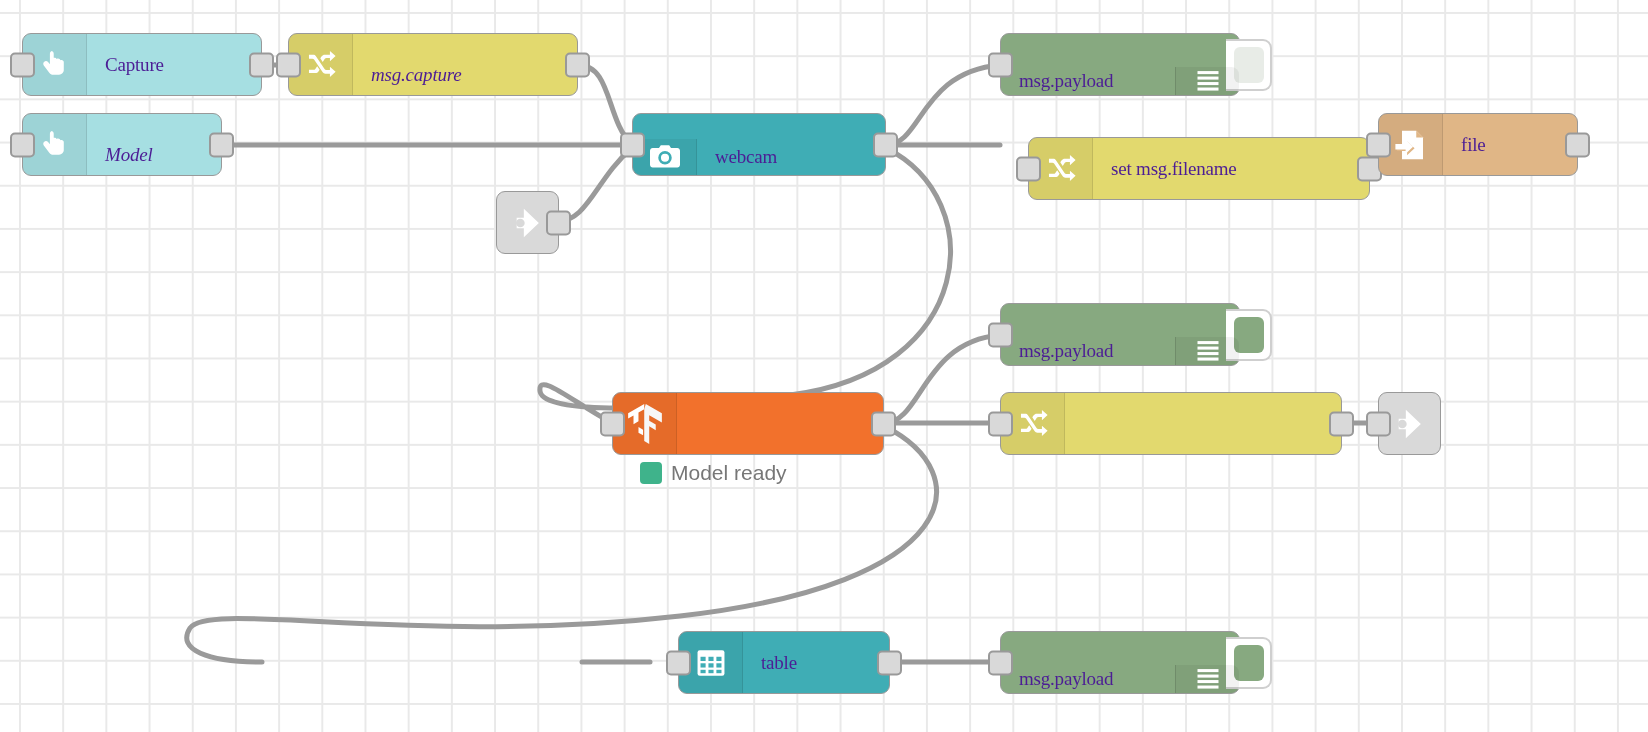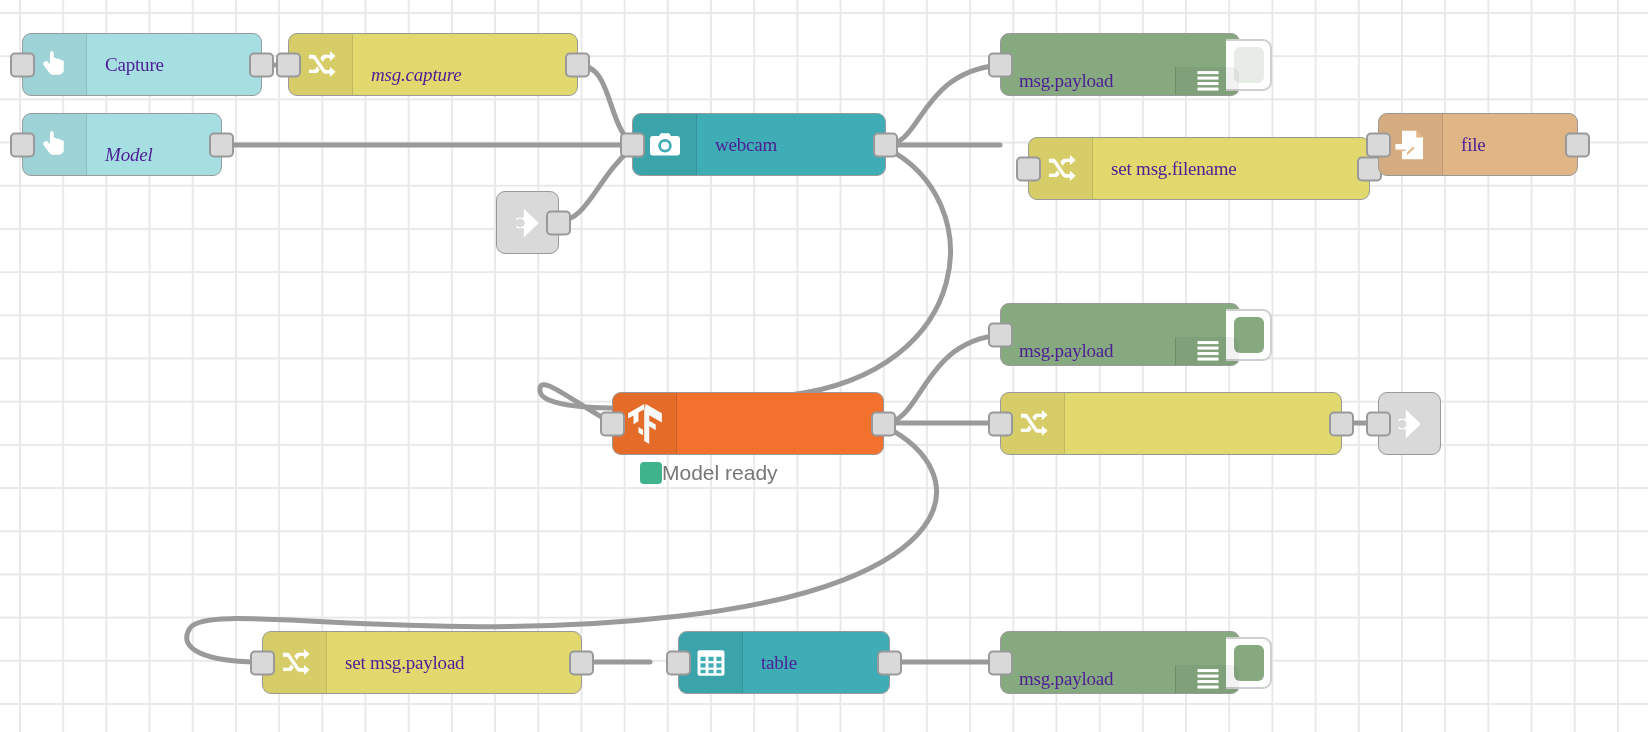--- a/index.html
+++ b/index.html
@@ -94,21 +94,21 @@
     box-sizing: border-box;
     top: 50%;
     transform: translateY(-50%);
   }
   .port.in  { left: -13px; }
   .port.out { right: -13px; }
 
   
   .n-inject  { background: #a6dfe2; }
   .n-change  { background: #e2d96e; }
-  .n-camera  { background: #3fadb5; }
+  .n-camera  { background: #3fadb5; align-items: flex-end; }
   .n-debug   { background: #87a980; align-items: flex-end; }
   .n-file    { background: #e0b686; }
   .n-tf      { background: #f2712c; }
   .n-table   { background: #3fadb5; }
   .n-link    { background: #d9d9d9; }
 
   
   .node.link {
     width: 63px;
     height: 63px;
@@ -147,21 +147,21 @@
     border-radius: 6px;
   }
   .dbg-btn .sq.on  { background: #87a980; }
   .dbg-btn .sq.off { background: #e8ece7; }
 
   
   .status {
     position: absolute;
     display: flex;
     align-items: center;
-    gap: 0;
+    gap: 9px;
     font-size: 21px;
     color: #777777;
     white-space: nowrap;
   }
   .status .dot {
     width: 22px;
     height: 22px;
     border-radius: 4px;
     background: #3fb38b;
     flex: 0 0 22px;
@@ -377,34 +377,20 @@
       <span class="iconbox">
         <svg class="gly" width="40" height="40" viewBox="0 0 24 24">
           <path fill="#ffffff" d="M9.5 3.5 L18.5 12 L9.5 20.5 L9.5 15.2 L5.2 15.2 L5.2 8.8 L9.5 8.8 Z"></path>
           <circle cx="7.4" cy="12" r="2.6" fill="#d9d9d9"></circle>
         </svg>
       </span>
     </div>
     <span class="port in"></span>
   </div>
 
-  <div class="node n-change" style="left:262px; top:631px; width:320px;">
-    <div class="body">
-      <span class="iconbox">
-        <svg class="gly" width="34" height="34" viewBox="0 0 24 24">
-          <path fill="#ffffff" d="M3.5 4.8h3.1c.7 0 1.3.3 1.7.9l6.2 9.2c.3.4.7.6 1.2.6h2.6v-2.3l4 3.6-4 3.6v-2.3h-3.2c-.8 0-1.5-.4-1.9-1l-6.1-9c-.3-.4-.7-.6-1.2-.6H3.5z"></path>
-          <path fill="#ffffff" d="M18.3 2.1l4 3.6-4 3.6V7h-2.4c-.5 0-.9.2-1.2.6l-1.5 2.3-1.7-2.6 1-1.5c.5-.7 1.3-1.1 2.1-1.1h3.7z"></path>
-          <path fill="#ffffff" d="M3.5 15.4h3.3c.5 0 .9-.2 1.2-.6l1.3-2 1.7 2.6-.8 1.2c-.5.7-1.3 1.1-2.1 1.1H3.5z"></path>
-        </svg>
-      </span>
-      <span class="label">set msg.payload</span>
-    </div>
-    <span class="port in"></span>
-    <span class="port out"></span>
-  </div>
 
   <div class="node n-table" style="left:678px; top:631px; width:212px;">
     <div class="body">
       <span class="iconbox">
         <svg class="gly" width="34" height="34" viewBox="0 0 24 24">
           <rect x="2.5" y="3" width="19" height="18" rx="1.6" fill="#ffffff"></rect>
           <rect x="4.6" y="7.6" width="3.6" height="3" fill="#3fadb5"></rect>
           <rect x="10.2" y="7.6" width="3.6" height="3" fill="#3fadb5"></rect>
           <rect x="15.8" y="7.6" width="3.6" height="3" fill="#3fadb5"></rect>
           <rect x="4.6" y="12.2" width="3.6" height="3" fill="#3fadb5"></rect>

